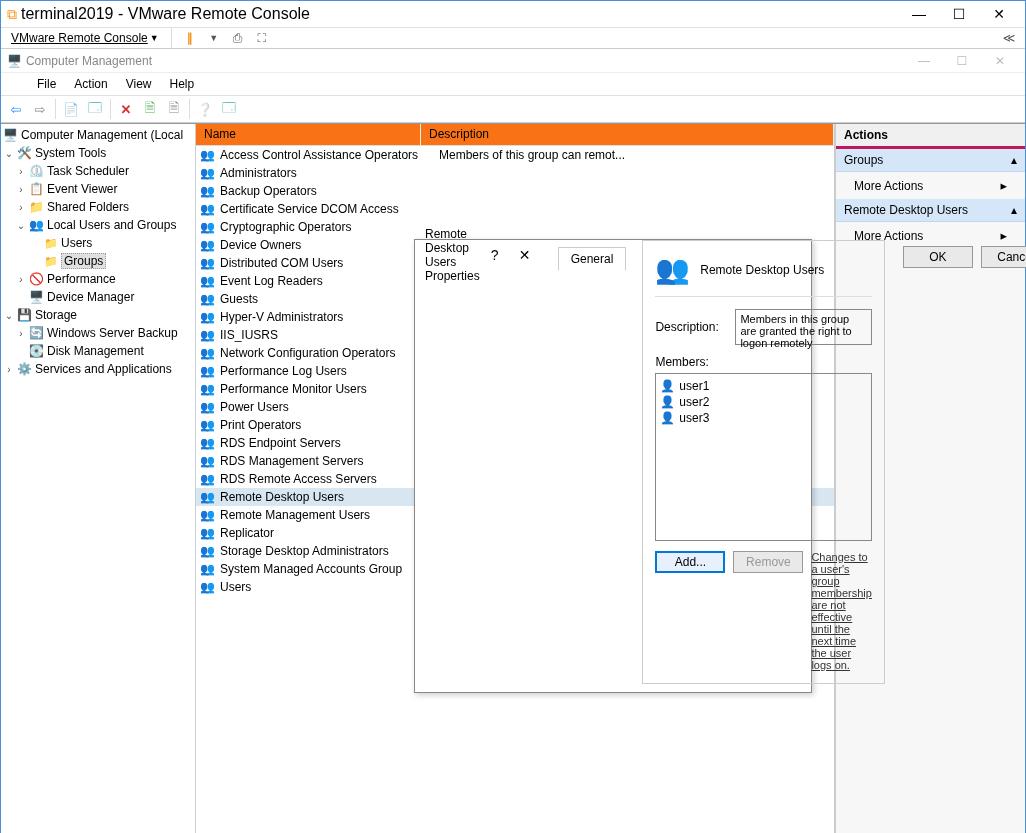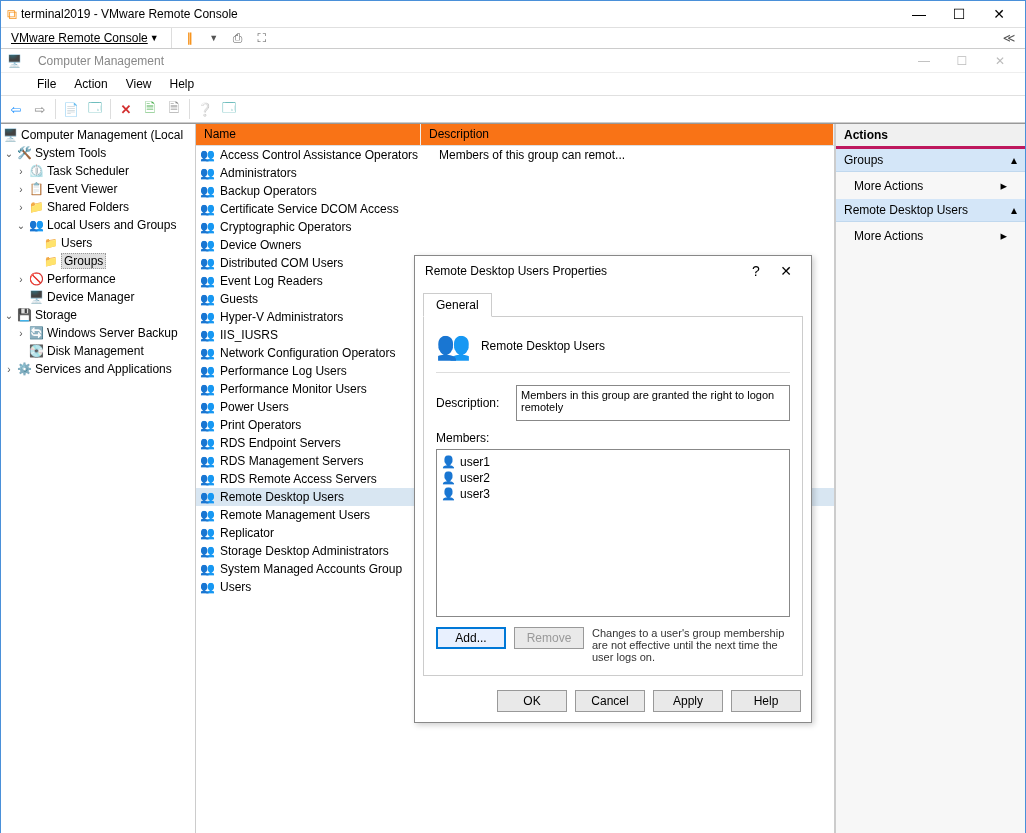--- a/index.html
+++ b/index.html
@@ -1,31 +1,31 @@
 <!DOCTYPE html>
 <html><head>
 <meta charset="utf-8">
 <style>
 * { box-sizing: border-box; margin: 0; padding: 0; font-family: "Segoe UI", Tahoma, sans-serif; }
 body { background: #fff; width: 1026px; height: 833px; overflow: hidden; position: relative; font-size: 12px; }
 
 
 .vmware-window { width: 1026px; height: 833px; border: 1px solid #4a90d9; display: flex; flex-direction: column; }
 .vmware-titlebar { height: 28px; background: #fff; display: flex; align-items: center; padding: 0 6px; border-bottom: 1px solid #e0e0e0; }
-.vmware-titlebar .title { flex: 1; font-size: 12px; color: #000; margin-left: 4px; }
+.vmware-titlebar .title { flex: 1; font-size: 16px; color: #000; margin-left: 4px; }
 .vmware-titlebar .caption-btn { width: 40px; height: 26px; display: flex; align-items: center; justify-content: center; font-size: 14px; }
 .vmware-toolbar { height: 30px; background: #fff; display: flex; align-items: center; padding: 0 6px; border-bottom: 1px solid #ccc; gap: 4px; }
 .vmware-toolbar .menu-btn { font-size: 12px; padding: 2px 4px; display: flex; align-items: center; gap: 2px; }
 .vmware-toolbar .sep { width: 1px; height: 20px; background: #ddd; margin: 0 4px; }
 .vmware-toolbar .tb-icon { width: 20px; height: 20px; display: flex; align-items: center; justify-content: center; }
 
 
 .cm-window { flex: 1; display: flex; flex-direction: column; background: #fff; position: relative; }
 .cm-titlebar { height: 24px; background: #fff; display: flex; align-items: center; padding: 0 6px; color: #888; border-bottom: 1px solid #eee; }
-.cm-titlebar .title { flex: 1; font-size: 12px; margin-left: 16px; }
+.cm-titlebar .title { flex: 1; font-size: 12px; margin-left: 4px; }
 .cm-titlebar .caption-btn { width: 38px; height: 22px; display: flex; align-items: center; justify-content: center; color: #bbb; font-size: 12px; }
 .cm-menubar { height: 22px; display: flex; align-items: center; padding: 0 4px; gap: 2px; margin-left: 24px; }
 .cm-menubar .menu { padding: 2px 8px; font-size: 12px; }
 .cm-toolbar { height: 28px; border-top: 1px solid #e0e0e0; border-bottom: 1px solid #ccc; display: flex; align-items: center; padding: 0 4px; gap: 2px; }
 .cm-toolbar .tbtn { width: 22px; height: 22px; border: 1px solid transparent; display: flex; align-items: center; justify-content: center; font-size: 13px; }
 .cm-toolbar .tsep { width:1px; height:20px; background:#ddd; margin:0 2px; }
 
 .cm-body { flex: 1; display: flex; border-top: 1px solid #999; min-height: 0; }
 .tree { width: 195px; border-right: 1px solid #ccc; overflow: auto; padding: 2px 0; }
 .tree .node { display: flex; align-items: center; padding: 1px 2px; gap: 2px; white-space: nowrap; font-size: 12px; }
@@ -41,21 +41,21 @@
 .list-row { display: flex; align-items: center; padding: 0 4px; height: 18px; gap: 4px; font-size: 12px; }
 .list-row.selected { background: #d8e6f2; }
 .list-row .gicon { width: 16px; height: 16px; display:inline-flex;align-items:center;justify-content:center; }
 
 .actions { width: 190px; background: #f7f7f7; display: flex; flex-direction: column; border-left: 1px solid #ccc; }
 .actions .header { background: #f0f0f0; padding: 4px 8px; font-weight: bold; border-bottom: 3px solid #be185d; }
 .actions .section-head { background: #d4e6f8; padding: 4px 8px; display:flex; justify-content:space-between; align-items:center; border-bottom:1px solid #c0d8ee;}
 .actions .item { padding: 6px 18px; display:flex; justify-content:space-between; align-items:center; }
 
 
-.dialog { position: absolute; left: 413px; top: 206px; width: 398px; background: #fff; border: 1px solid #888; box-shadow: 2px 2px 6px rgba(0,0,0,0.2); display:flex; flex-direction:column;}
+.dialog { position: absolute; left: 413px; top: 190px; width: 398px; background: #fff; border: 1px solid #888; box-shadow: 2px 2px 6px rgba(0,0,0,0.2); display:flex; flex-direction:row;}
 .dialog .dlg-title { height: 30px; display:flex; align-items:center; padding: 0 10px; font-size: 12px; }
 .dialog .dlg-title .t { flex:1; }
 .dialog .dlg-title .dlg-btn { width: 30px; text-align: center; font-size: 14px; }
 .dialog .tab-strip { padding: 6px 8px 0 8px; }
 .dialog .tab { display:inline-block; padding:4px 12px; border:1px solid #ccc; border-bottom:1px solid #fff; background:#fff; font-size:12px; position:relative; top:1px;}
 .dialog .tab-body { border:1px solid #ccc; margin:0 8px 8px 8px; padding:12px; }
 .dialog .row { display:flex; align-items:center; gap:10px; margin-bottom:10px;}
 .dialog .desc-input { flex:1; border:1px solid #888; padding:3px 4px; font-size:11px; height:36px; }
 .dialog .members-box { border:1px solid #888; height:168px; padding:4px; overflow:auto; font-size:12px;}
 .dialog .members-box .member { display:flex; align-items:center; gap:4px; padding:1px 0;}
@@ -363,21 +363,21 @@
               <span>user2</span>
             </div>
             <div class="member">
               <span>👤</span>
               <span>user3</span>
             </div>
           </div>
         <div style="display:flex;gap:8px;margin-top:10px;align-items:flex-start;">
           <button class="btn primary">Add...</button>
           <button class="btn disabled">Remove</button>
-          <div class="hint" style="flex:1;">Changes to a user's group membership are not effective until the next time the user logs on.</div>
+          <div class="hint" style="flex:1;text-decoration:underline;">Changes to a user's group membership are not effective until the next time the user logs on.</div>
         </div>
       </div>
       <div class="btn-row">
         <button class="btn">OK</button>
         <button class="btn">Cancel</button>
         <button class="btn">Apply</button>
         <button class="btn">Help</button>
       </div>
     </div>
   </div>

